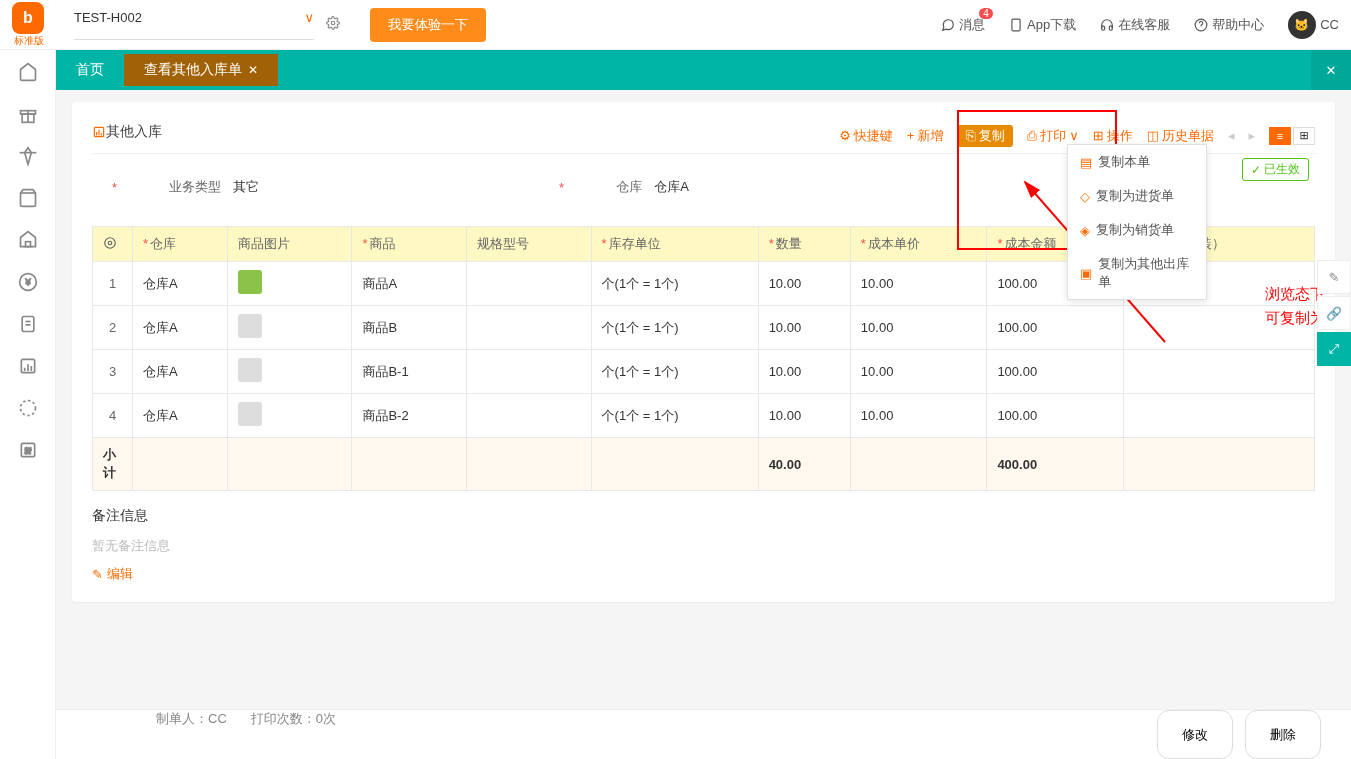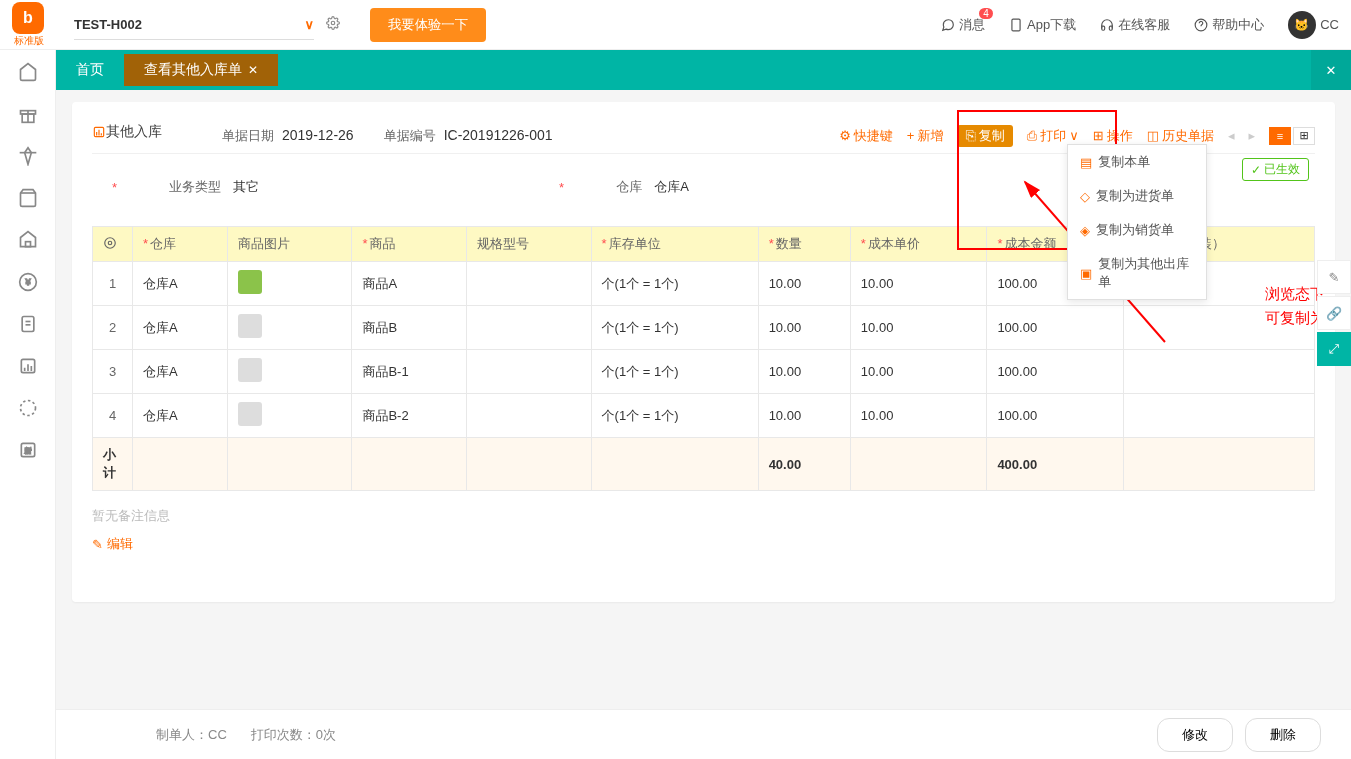--- a/index.html
+++ b/index.html
@@ -3,21 +3,21 @@
 <meta charset="utf-8">
 <style>
 * { box-sizing: border-box; margin: 0; padding: 0; }
 body { font-family: "Microsoft YaHei", Arial, sans-serif; font-size: 13px; color: #333; background: #f5f5f5; }
 
 
 .top-header { height: 50px; background: #fff; display: flex; align-items: center; padding: 0 12px; border-bottom: 1px solid #eee; }
 .logo { width: 32px; height: 32px; background: #ff6a00; border-radius: 8px; display: flex; align-items: center; justify-content: center; color: #fff; font-weight: bold; font-size: 16px; }
 .logo-sub { font-size: 10px; color: #ff6a00; margin-left: 2px; }
 .logo-wrap { display: flex; flex-direction: column; align-items: center; }
-.store-select { margin-left: 30px; width: 240px; height: 30px; border: none; border-bottom: 1px solid #ddd; display: flex; align-items: center; justify-content: space-between; cursor: pointer; font-weight: bold; }
+.store-select { margin-left: 30px; width: 240px; height: 30px; border: none; border-bottom: 1px solid #ddd; display: flex; align-items: flex-start; justify-content: space-between; cursor: pointer; }
 .store-select .arrow { color: #ff6a00; }
 .gear-btn { margin-left: 12px; color: #888; cursor: pointer; }
 .exp-btn { margin-left: 30px; background: #ff8c1a; color: #fff; border: none; padding: 8px 18px; border-radius: 4px; cursor: pointer; }
 .top-right { margin-left: auto; display: flex; align-items: center; gap: 24px; }
 .top-right-item { display: flex; align-items: center; gap: 4px; color: #555; cursor: pointer; font-size: 13px; position: relative; }
 .badge { position: absolute; top: -8px; right: -8px; background: #ff4d4f; color: #fff; border-radius: 8px; font-size: 10px; padding: 0 4px; min-width: 14px; text-align: center; }
 .avatar { width: 28px; height: 28px; border-radius: 50%; background: #333; display: flex; align-items: center; justify-content: center; color: #fff; font-size: 12px; }
 
 
 .layout { display: flex; height: calc(100vh - 50px); }
@@ -77,21 +77,21 @@
 .dd-icon { color: #ff6a00; font-size: 13px; }
 
 
 .red-box { position: absolute; border: 2px solid #ff0000; width: 160px; height: 140px; top: 8px; right: 218px; pointer-events: none; z-index: 5; }
 
 
 .annotation { position: absolute; right: -50px; top: 180px; color: #ff0000; font-size: 15px; line-height: 1.6; pointer-events: none; }
 .arrow-svg { position: absolute; top: 60px; right: 150px; pointer-events: none; }
 
 
-.footer { height: 50px; background: #fff; border-top: 1px solid #eee; display: flex; align-items: center; padding: 0 30px 0 100px; margin-top: auto; }
+.footer { height: 50px; background: #fff; border-top: 1px solid #eee; display: flex; padding: 0 30px 0 100px; margin-top: auto; }
 .footer-info { color: #888; font-size: 13px; display: flex; gap: 24px; }
 .footer-actions { margin-left: auto; display: flex; gap: 12px; }
 .btn { padding: 7px 24px; border: 1px solid #ddd; background: #fff; border-radius: 12px; cursor: pointer; font-size: 13px; }
 
 
 .right-dock { position: fixed; right: 0; top: 260px; display: flex; flex-direction: column; gap: 2px; }
 .dock-btn { width: 34px; height: 34px; background: #fff; border: 1px solid #eee; display: flex; align-items: center; justify-content: center; cursor: pointer; color: #888; }
 .dock-btn.teal { background: #00b5a5; color: #fff; border-color: #00b5a5; }
 
 .icon { width: 14px; height: 14px; display: inline-block; }
@@ -213,24 +213,20 @@
     <div class="content">
       <div class="card">
         <div class="red-box"></div>
         <div class="card-header">
           <div class="card-title">
             <svg class="icon" viewBox="0 0 24 24" fill="none" stroke="#ff6a00" stroke-width="2">
                 <rect x="4" y="4" width="16" height="16" rx="2"></rect>
                 <path d="M8 18v-6M12 18v-10M16 18v-4"></path>
               </svg>
             <span>其他入库</span>
-          </div>
-          <div class="doc-meta">
-            <span><span>单据日期</span><span class="val">2019-12-26</span></span>
-            <span><span>单据编号</span><span class="val">IC-20191226-001</span></span>
           </div>
           <div class="header-actions">
             <div class="ha-item orange">
                 <span>⚙</span>
                 <span>快捷键</span>
               </div>
             <div class="ha-item orange">
                 <span>+</span>
                 <span>新增</span>
               </div>
@@ -373,20 +369,21 @@
                 <td></td>
   <td>40.00</td>
   <td></td>
   <td>400.00</td>
   <td></td>
               </tr>
             </tbody>
         </table>
 
         <div class="remarks">
+          <h4>备注信息</h4>
           <div class="empty">暂无备注信息</div>
           <div class="edit-btn">
               <span>✎</span>
               <span>编辑</span>
             </div>
         </div>
 
         <svg class="arrow-svg" width="180" height="200">
           <defs>
               <marker id="ah" markerWidth="10" markerHeight="10" refX="8" refY="3" orient="auto">

